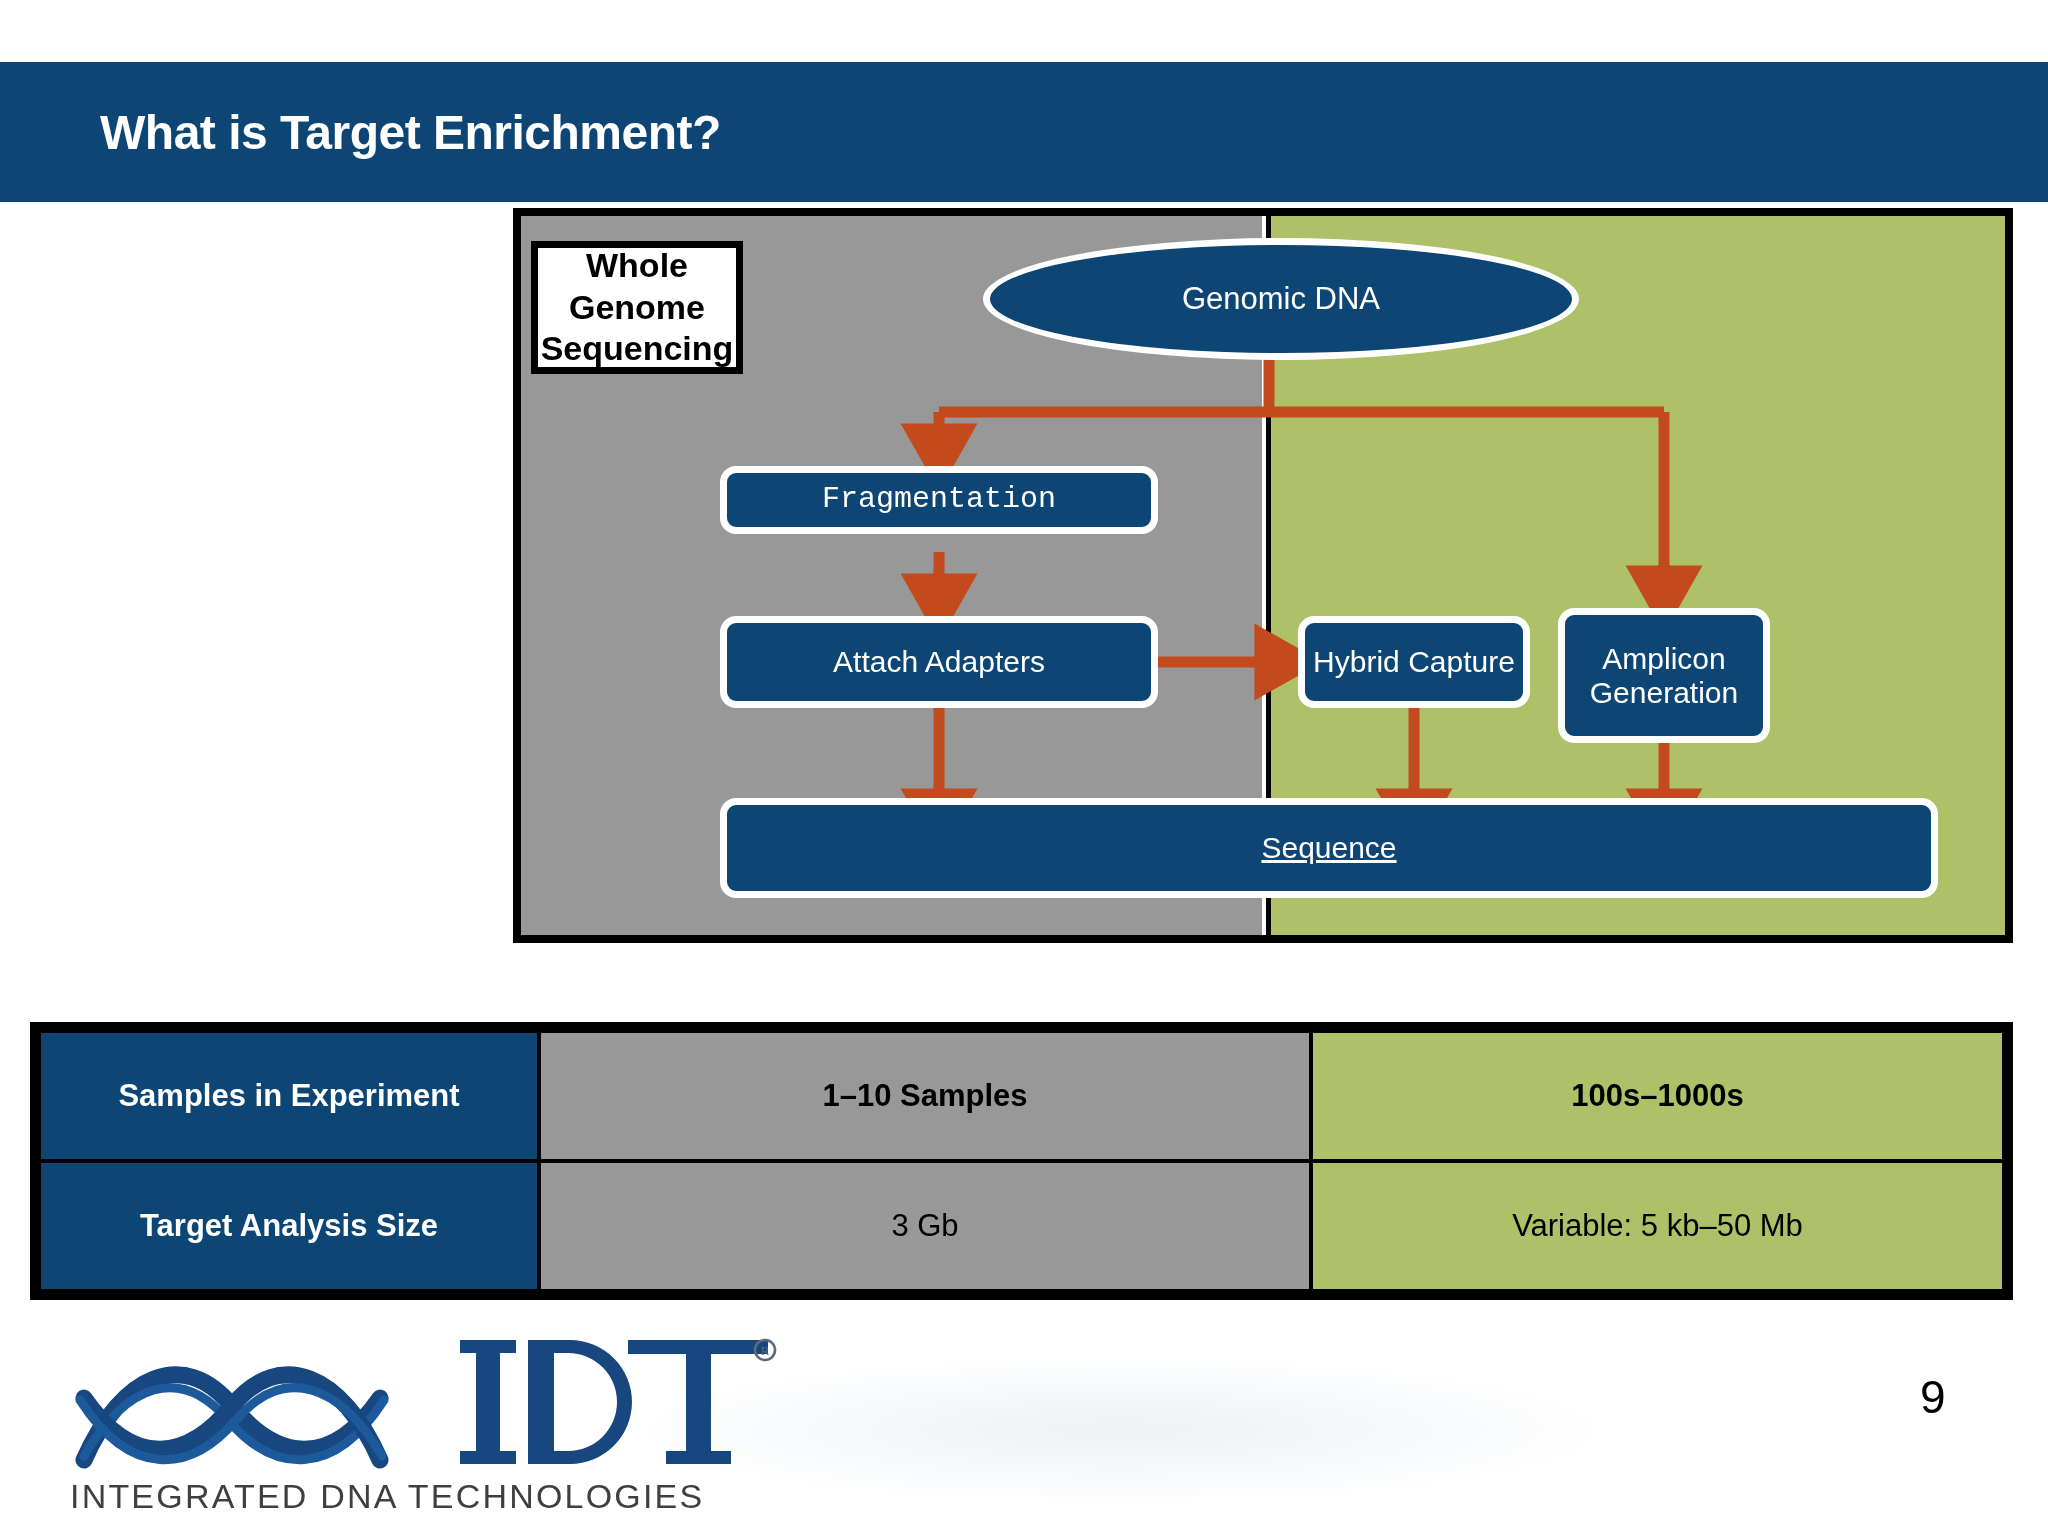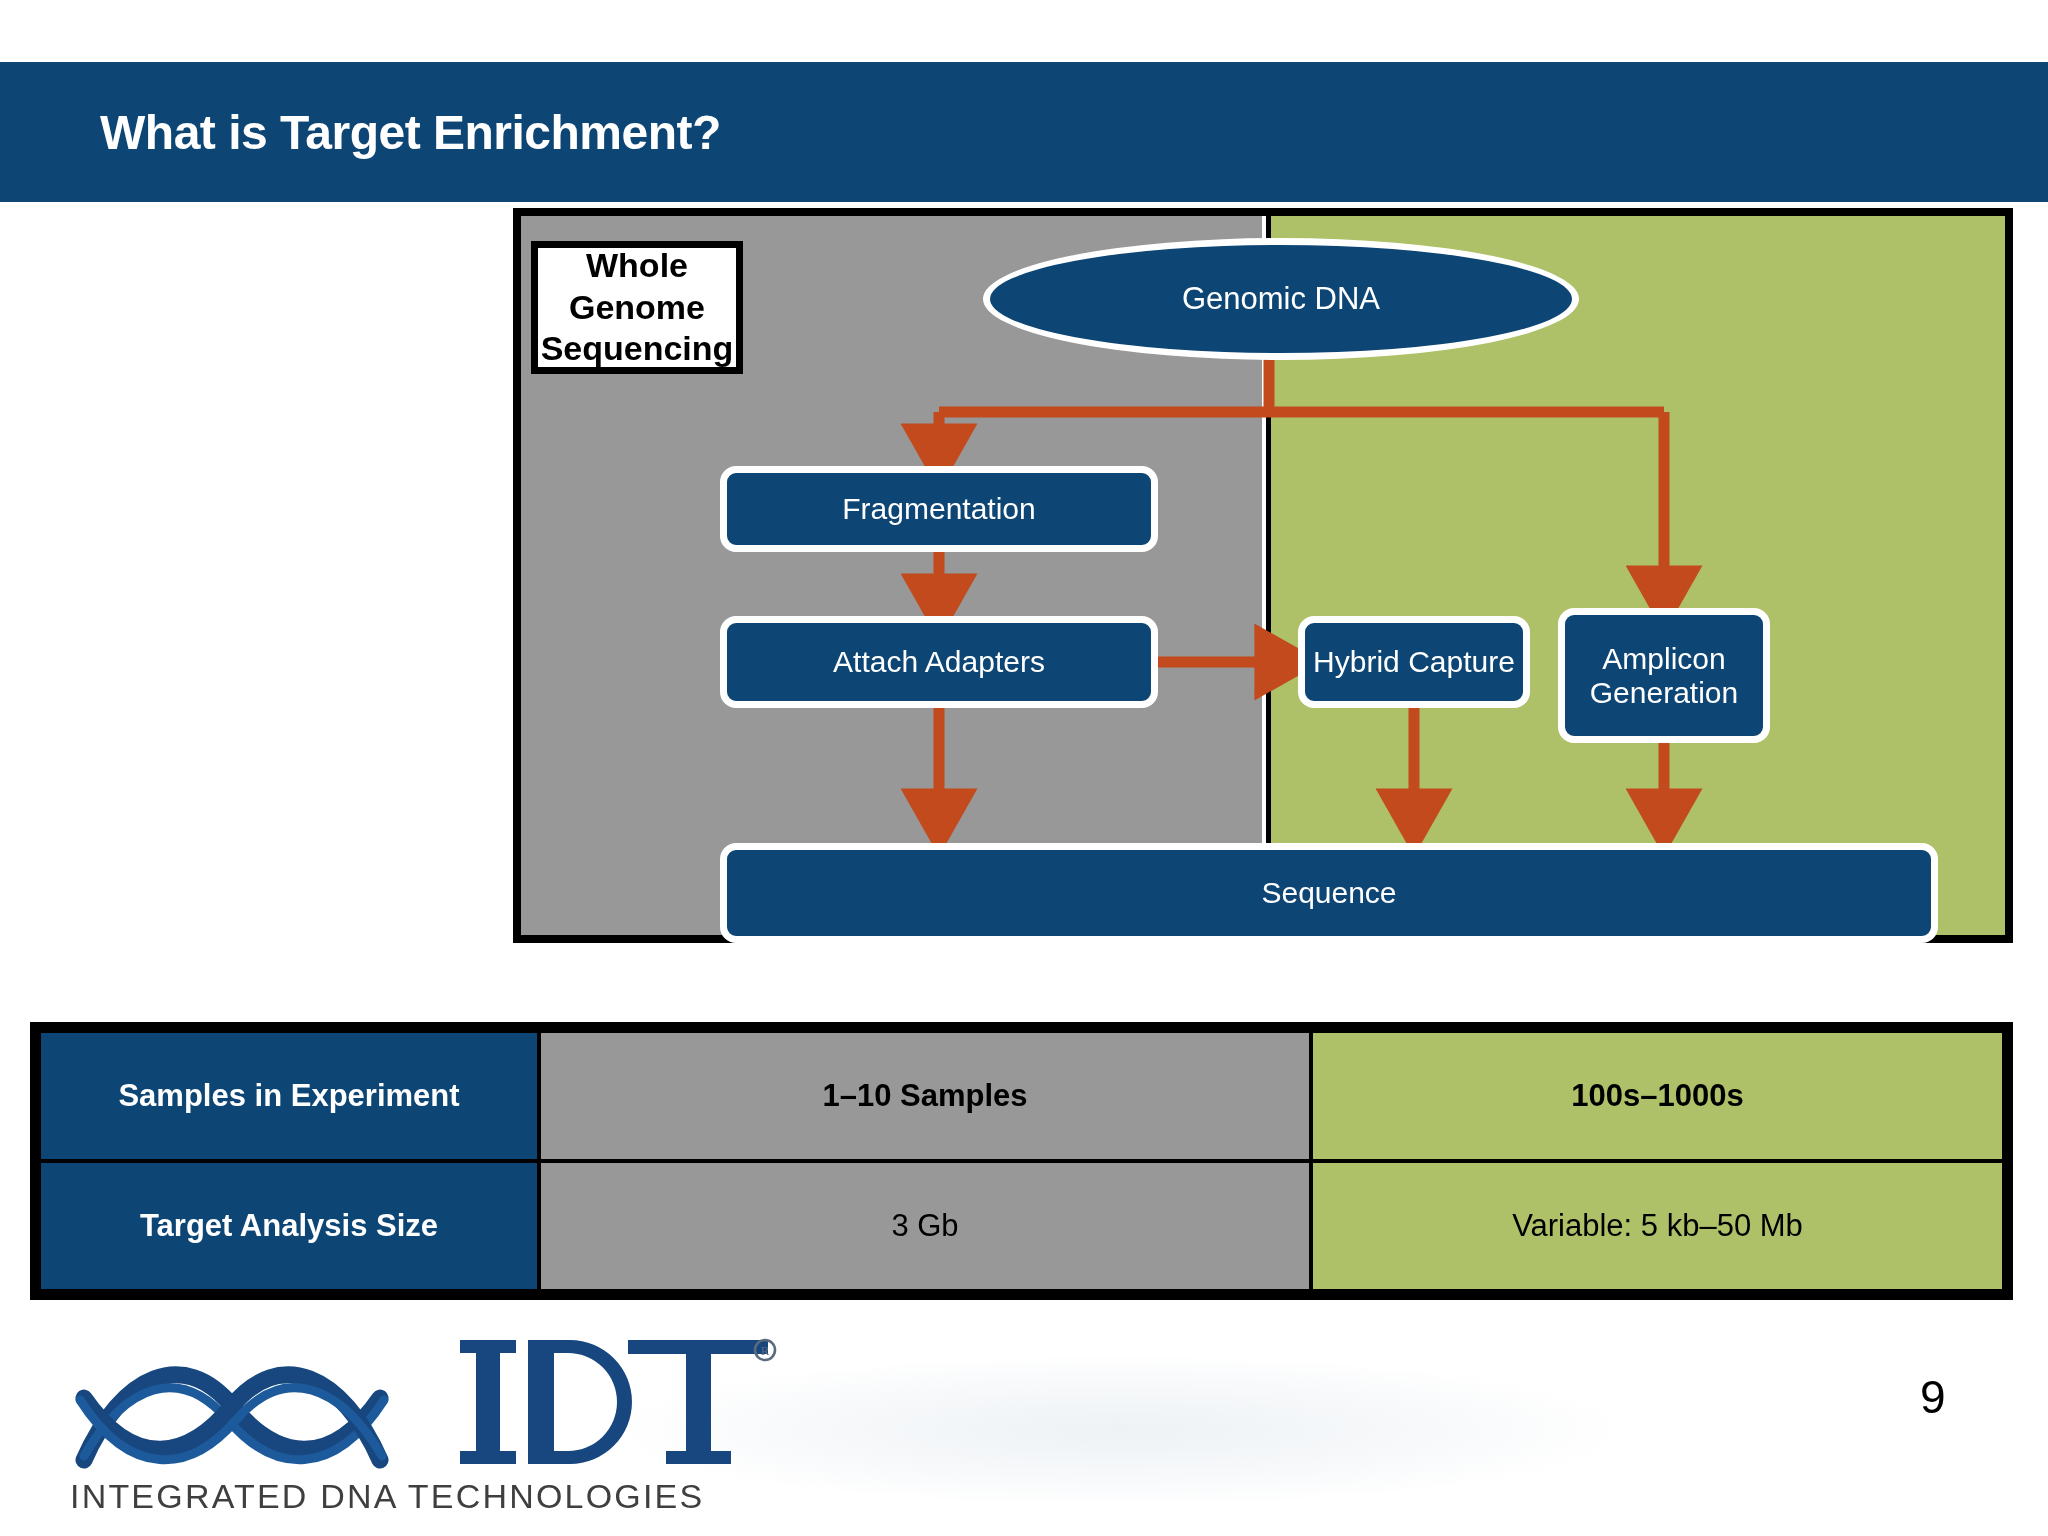--- a/index.html
+++ b/index.html
@@ -103,25 +103,25 @@
     box-sizing: border-box;
     display: flex;
     align-items: center;
     justify-content: center;
     text-align: center;
     color: #ffffff;
     font-size: 30px;
     line-height: 1.12;
     z-index: 6;
   }
-  #box-frag      { left: 199px; top: 250px; width: 438px; height: 86px; }
+  #box-frag      { left: 199px; top: 250px; width: 438px; height: 68px; font-family: Liberation Mono, monospace; }
   #box-adapters  { left: 199px; top: 400px; width: 438px; height: 92px; }
   #box-hybrid    { left: 777px; top: 400px; width: 232px; height: 92px; }
   #box-amplicon  { left: 1037px; top: 392px; width: 212px; height: 135px; }
-  #box-sequence  { left: 199px; top: 627px; width: 1218px; height: 100px; }
+  #box-sequence  { left: 199px; top: 582px; width: 1218px; height: 100px; text-decoration: underline; }
 
   
   #ellipse-gdna {
     position: absolute;
     left: 462px;
     top: 22px;
     width: 596px;
     height: 122px;
     background: #0d4675;
     border: 7px solid #ffffff;

